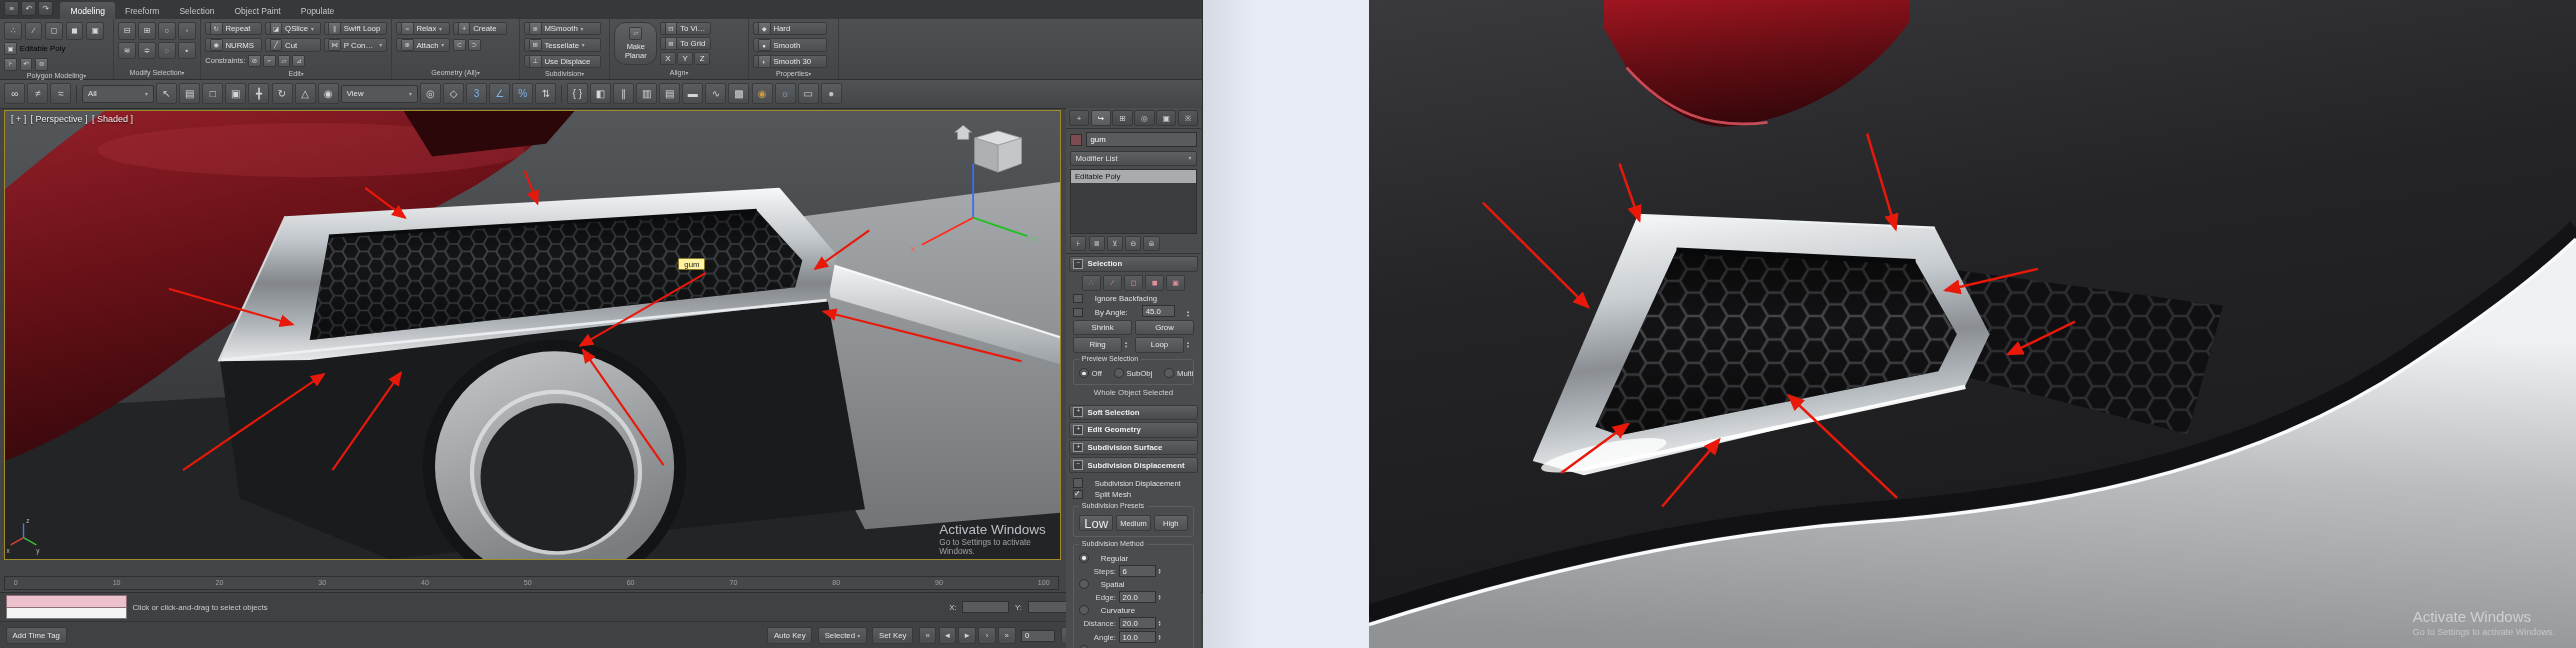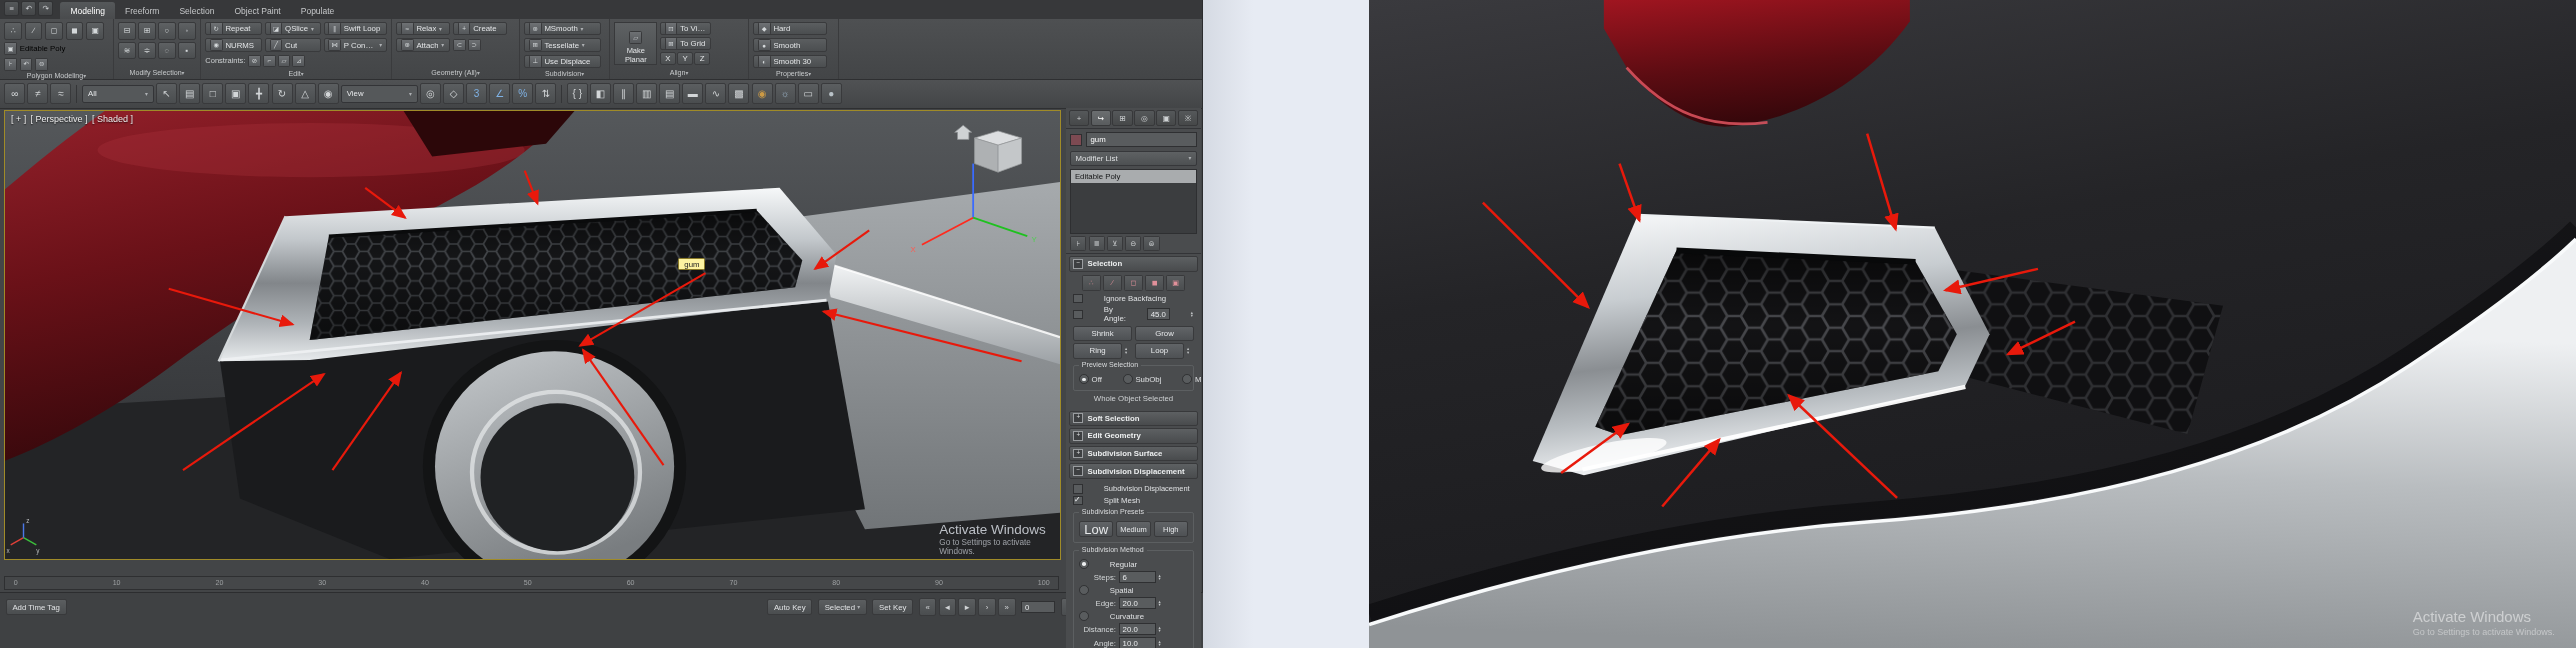--- a/index.html
+++ b/index.html
@@ -13,21 +13,21 @@
   .rtab.active{background:linear-gradient(#55585a,#494b4d);color:#fff;border-radius:2.8px 2.8px 0 0}
   .ribbon-body{position:absolute;left:0;top:18.5px;width:100%;height:61px;background:linear-gradient(#4e5052,#434547);display:flex;border-bottom:0.7px solid #2e2f31;box-sizing:border-box}
   .rpanel{padding:2.1px 4.3px 0;display:flex;flex-direction:column;border-right:0.7px solid #3a3b3d;box-sizing:border-box;flex:none}
   .rpanel-label{margin-top:auto;display:flex;justify-content:center;align-items:center;gap:0;font-size:7.1px;color:#c6c9cb;height:10.7px;white-space:nowrap}
   .caret{font-size:5.7px;color:#aeb1b4}
   .rrow{display:flex;align-items:center;gap:2.8px;margin:1.4px 0;flex:none}
   .rbtn{display:flex;align-items:center;gap:2.8px;height:13.5px;padding:0 3.6px;background:linear-gradient(#5b5e60,#4b4e50);border:0.7px solid #393a3c;border-radius:2.1px;font-size:7.8px;color:#e3e5e7;white-space:nowrap;overflow:hidden;box-sizing:border-box}
   .rbtn .lbl{overflow:hidden;text-overflow:ellipsis;white-space:nowrap}
   .micon{width:10.7px;height:10.7px;flex:none;border-radius:1.4px;background:linear-gradient(#6e7174,#54575a);border:0.7px solid #38393b;display:flex;align-items:center;justify-content:center;font-size:6.4px;color:#d4d8da}
   .iconbtn{width:15.7px;height:15.7px;border-radius:2.1px;background:linear-gradient(#5e6163,#4b4e50);border:0.7px solid #38393b;display:flex;align-items:center;justify-content:center;font-size:7.8px;color:#d4d8da;flex:none}
-  .bigbtn{width:41px;height:41px;border-radius:0;background:linear-gradient(#5e6163,#4a4d4f);border:0.7px solid #38393b;display:flex;flex-direction:column;align-items:center;justify-content:flex-end;gap:2.1px;font-size:7.5px;color:#e3e5e7;text-align:center}
+  .bigbtn{width:41px;height:41px;border-radius:12px;background:linear-gradient(#5e6163,#4a4d4f);border:0.7px solid #38393b;display:flex;flex-direction:column;align-items:center;justify-content:center;gap:2.1px;font-size:7.5px;color:#e3e5e7;text-align:center}
   .ribbon-filler{flex:1}
   
   .main-toolbar{position:absolute;left:0;top:80px;width:100%;height:28.5px;background:linear-gradient(#505254,#434547);display:flex;align-items:center;gap:2.1px;padding:0 4.3px;box-sizing:border-box;border-bottom:0.7px solid #2e2f31}
   .tbicon{width:19px;height:19px;border-radius:2.1px;display:flex;align-items:center;justify-content:center;font-size:10px;color:#d3d6d8;background:linear-gradient(#5b5e60,#4a4d4f);border:0.7px solid #393a3c;flex:none}
   .tsep{width:0.7px;height:18.5px;background:#343537;margin:0 2.8px;flex:none}
   .combo{height:15.7px;background:#55585a;border:0.7px solid #333437;border-radius:2.1px;display:flex;align-items:center;gap:5.7px;padding:0 5px;font-size:7.8px;color:#e6e8ea;flex:none}
   
   .viewport{position:absolute;left:4.3px;top:110px;width:1055px;height:448px;border:0.7px solid #a08b28;background:#3a3c3e;overflow:hidden;box-sizing:content-box}
   svg.scene{position:absolute;left:0;top:0;width:100%;height:100%;display:block}
   .vp-label{position:absolute;left:5.7px;top:2.8px;display:flex;gap:4.3px;font-size:9px;color:#ececec;text-shadow:0 0.7px 1.4px rgba(0,0,0,.7)}
@@ -64,21 +64,21 @@
   .stackrow{height:13px;display:flex;align-items:center;gap:3.6px;padding:0 3.6px;color:#e6e8ea}
   .stackrow.selected{background:#a9acae;color:#151617}
   .stacktools{display:flex;gap:2.1px;padding:2.1px 4.3px;border-bottom:0.7px solid #333437}
   .stool{width:14.2px;height:13px;border-radius:1.4px;background:linear-gradient(#5b5e60,#4a4d4f);border:0.7px solid #38393b;display:flex;align-items:center;justify-content:center;font-size:7.1px;color:#cfd2d4}
   .rollout{margin:2.1px 2.8px 0}
   .rollout-header{height:13.5px;background:linear-gradient(#5d6062,#494b4d);border:0.7px solid #38393b;border-radius:2.1px;display:flex;align-items:center;gap:4.3px;padding:0 3.6px;font-weight:bold;color:#eceeef}
   .pm{width:7.8px;height:7.8px;border:0.7px solid #9a9da0;background:#3d3f41;color:#dcdee0;font-size:6.4px;line-height:6.4px;text-align:center;flex:none;font-weight:normal}
   .rbody{padding:2.8px 2.8px 4.3px}
   .sorow{display:flex;gap:2.1px;justify-content:center;margin-bottom:2.8px}
   .soicon{width:17px;height:14.2px;border-radius:1.4px;background:linear-gradient(#5b5e60,#4a4d4f);border:0.7px solid #38393b;display:flex;align-items:center;justify-content:center;font-size:7.1px;color:#e0909a}
-  .chkrow{display:flex;align-items:center;gap:21px;margin:2.1px 1.4px}
+  .chkrow{display:flex;align-items:flex-end;gap:12px;margin:2.1px 1.4px}
   .chk{width:7.8px;height:7.8px;background:#595c5e;border:0.7px solid #2f3032;flex:none;position:relative}
   .chk.on::after{content:"✓";position:absolute;left:0;top:-2.1px;font-size:7.8px;color:#f0f2f4}
   .rad{width:7.8px;height:7.8px;border-radius:50%;background:#595c5e;border:0.7px solid #2f3032;flex:none;position:relative}
   .rad.on::after{content:"";position:absolute;left:2.1px;top:2.1px;width:3.6px;height:3.6px;border-radius:50%;background:#eceeef}
   .cbtn{background:linear-gradient(#616467,#4e5154);border:0.7px solid #393a3c;border-radius:2.1px;color:#e6e8ea;display:flex;align-items:center;justify-content:center;height:13.5px;font-size:7.8px}
   .btnrow{display:flex;gap:2.8px;margin:2.1px 1.4px}
   .grp{border:0.7px solid #5c5f61;border-radius:2.1px;margin:6.4px 1.4px 2.8px;padding:6.4px 3.6px 3.6px;position:relative}
   .gtitle{position:absolute;top:-5px;left:5px;background:#4a4c4e;padding:0 2.8px;font-size:7.1px;color:#d8dadc}
   .info-line{text-align:center;color:#cfd2d4;margin:2.8px 0 1.4px}
   .mrow{display:flex;align-items:center;gap:2.8px;margin:2.1px 1.4px}
@@ -629,20 +629,35 @@
         <span class="tick">50</span>
         <span class="tick">60</span>
         <span class="tick">70</span>
         <span class="tick">80</span>
         <span class="tick">90</span>
         <span class="tick">100</span>
       </div>
 
     <div class="status-bar">
       <div class="sb-row">
+        <div class="listener">
+          <div class="pink"></div>
+          <div class="white"></div>
+        </div>
+        <span>Click or click-and-drag to select objects</span>
+        <span style="flex:1"></span>
+        <span>X:</span>
+          <span class="fld" style="width:47px"></span>
+        <span>Y:</span>
+          <span class="fld" style="width:47px"></span>
+        <span>Z:</span>
+          <span class="fld" style="width:47px"></span>
+        <span>Grid = 10.0mm</span>
+      </div>
+      <div class="sb-row">
         <span class="sbtn">
             <span>Add Time Tag</span>
           </span>
         <span style="flex:1"></span>
         <span class="sbtn">
             <span>Auto Key</span>
           </span>
         <span class="sbtn"><span>Selected</span>&nbsp;<span class="caret">▾</span></span>
         <span class="sbtn">
             <span>Set Key</span>

